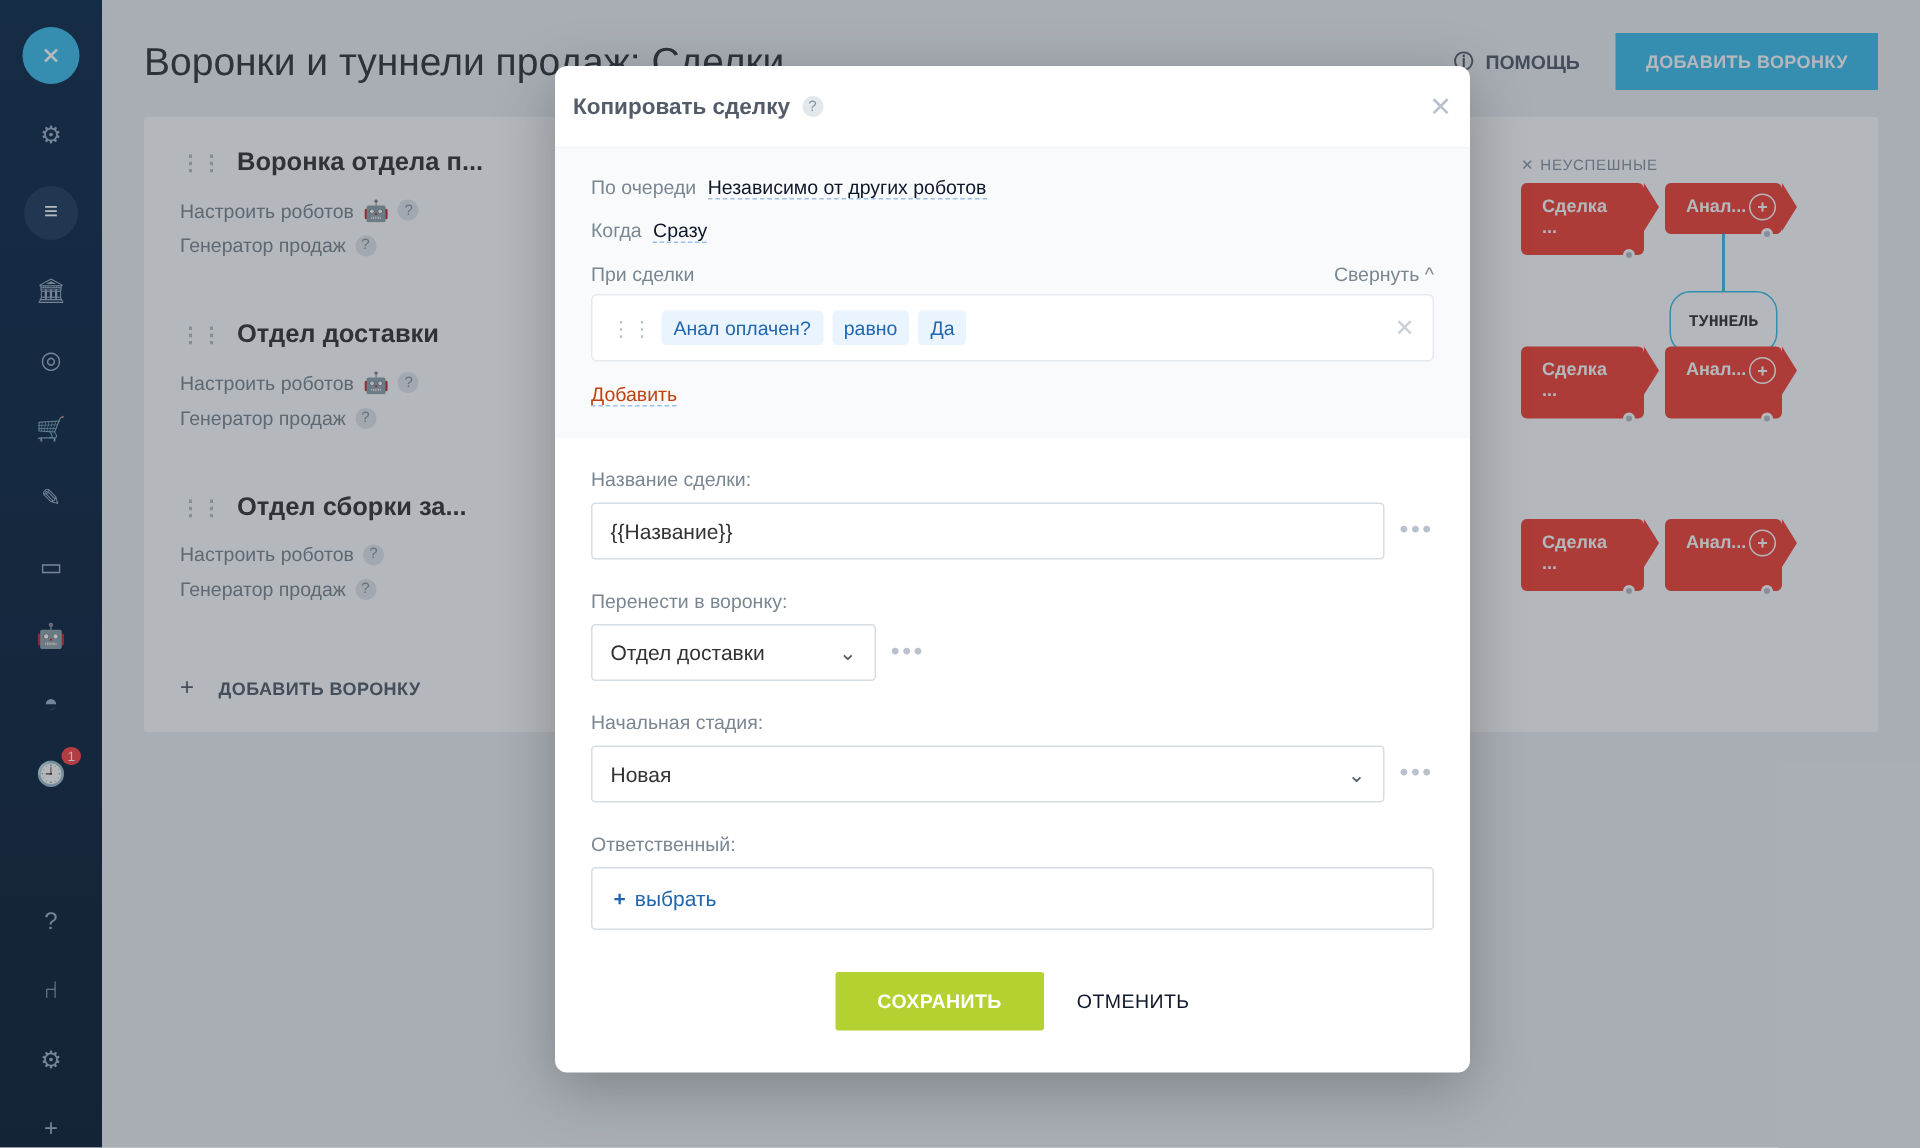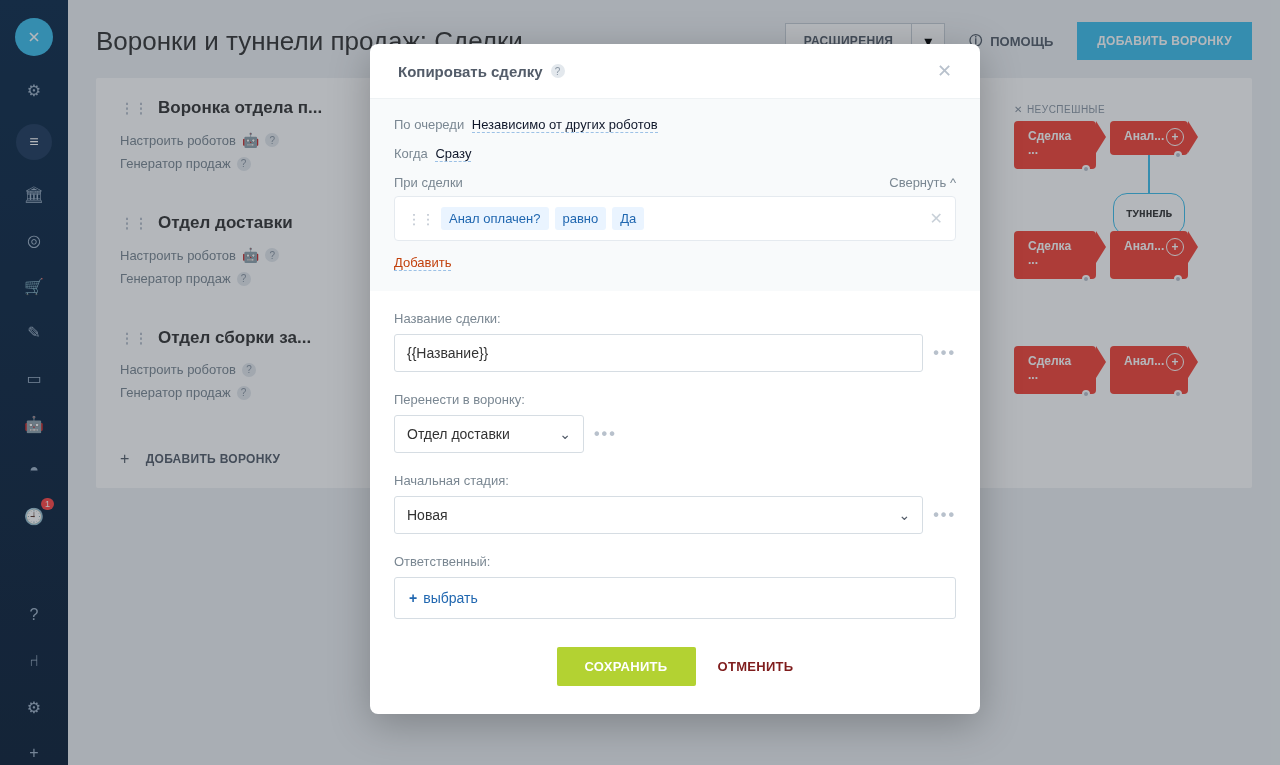--- a/index.html
+++ b/index.html
@@ -46,21 +46,21 @@
 .stage-connector { width:2px; height:48px; background:#3dbfed; margin:0 auto; }
 
 .add-funnel-row { display:flex; align-items:center; gap:16px; color:#535c69; font-size:12px; font-weight:700; letter-spacing:0.3px; cursor:pointer; padding-top:8px; }
 .plus-icon { font-size:16px; font-weight:400; }
 
 
 .overlay { position:absolute; inset:0; background:rgba(40,50,60,0.35); z-index:5; }
 
 
 .modal { position:absolute; left:370px; top:44px; width:610px; background:#fff; border-radius:8px; box-shadow:0 10px 40px rgba(0,0,0,0.25); z-index:10; overflow:hidden; }
-.modal-head { padding:16px 28px; display:flex; align-items:center; gap:8px; border-bottom:1px solid #eef2f4; }
+.modal-head { padding:16px 12px; display:flex; align-items:center; gap:8px; border-bottom:1px solid #eef2f4; }
 .modal-title { font-size:15px; font-weight:600; color:#535c69; }
 .modal-close { margin-left:auto; color:#b8c1cc; cursor:pointer; font-size:18px; }
 .modal-top { background:#f8fafb; padding:18px 24px 20px; }
 .cfg-row { font-size:13px; color:#7a8792; margin-bottom:14px; }
 .cfg-link { color:#0f172a; border-bottom:1px dashed #9cc1e6; cursor:pointer; margin-left:4px; }
 .cfg-collapse { float:right; color:#7a8792; font-size:13px; cursor:pointer; }
 .cond-box { background:#fff; border:1px solid #e5eaef; border-radius:4px; padding:10px 12px; display:flex; align-items:center; gap:6px; margin-top:6px; }
 .cond-tok { background:#eaf4ff; color:#2067b0; padding:4px 8px; border-radius:3px; font-size:13px; }
 .cond-remove { margin-left:auto; color:#c8d0d8; cursor:pointer; font-size:16px; }
 .add-cond { color:#c2410c; font-size:13px; border-bottom:1px dashed #9cc1e6; display:inline-block; margin-top:14px; cursor:pointer; }
@@ -71,21 +71,21 @@
 .text-input { flex:1; border:1px solid #d6dde3; border-radius:3px; padding:10px 12px; font-size:14px; color:#333; }
 .more-dots { color:#b8c1cc; letter-spacing:2px; cursor:pointer; font-weight:700; }
 .select-box { border:1px solid #d6dde3; border-radius:3px; padding:10px 12px; font-size:14px; color:#333; display:flex; align-items:center; min-width:190px; cursor:pointer; background:#fff; }
 .select-box .chev { margin-left:auto; color:#535c69; }
 .select-wide { flex:1;text-align:right; }
 .choose-btn { color:#2067b0; font-size:14px; display:flex; align-items:center; gap:6px; cursor:pointer; }
 .responsible-box { border:1px solid #d6dde3; border-radius:3px; padding:12px 14px; }
 
 .modal-foot { padding:18px 0 28px; display:flex; justify-content:center; gap:22px; }
 .btn-save { background:#b3d232; color:#fff; border:none; padding:12px 28px; font-size:13px; font-weight:700; letter-spacing:0.3px; cursor:pointer; border-radius:2px; }
-.btn-cancel { background:transparent; border:none; color:#7f1d1d; font-size:13px; font-weight:700; letter-spacing:0.3px; cursor:pointer; }
+.btn-cancel { background:transparent; border:none; color:#0f172a; font-size:13px; font-weight:400; letter-spacing:0.3px; cursor:pointer; }
 </style>
 </head>
 <body>
 
 <div class="sidebar">
   <div class="close-btn">
     <svg viewBox="0 0 24 24" fill="none">
         <path d="M6 6l12 12M18 6L6 18"></path>
       </svg>
   </div>
@@ -102,24 +102,20 @@
   <div class="side-spacer"></div>
   <div class="side-icon">?</div>
   <div class="side-icon">⑁</div>
   <div class="side-icon">⚙</div>
   <div class="side-icon">+</div>
 </div>
 
 <div class="page">
   <div class="page-header">
     <div class="page-title">Воронки и туннели продаж: Сделки</div>
-    <div class="btn-split">
-      <button class="btn-outline">РАСШИРЕНИЯ</button>
-      <div class="caret">▾</div>
-    </div>
     <button class="help-btn">
       <span>ⓘ</span>
       <span>ПОМОЩЬ</span>
     </button>
     <button class="btn-primary">ДОБАВИТЬ ВОРОНКУ</button>
   </div>
 
   <div class="funnel-panel">
 
     <div class="funnel">

